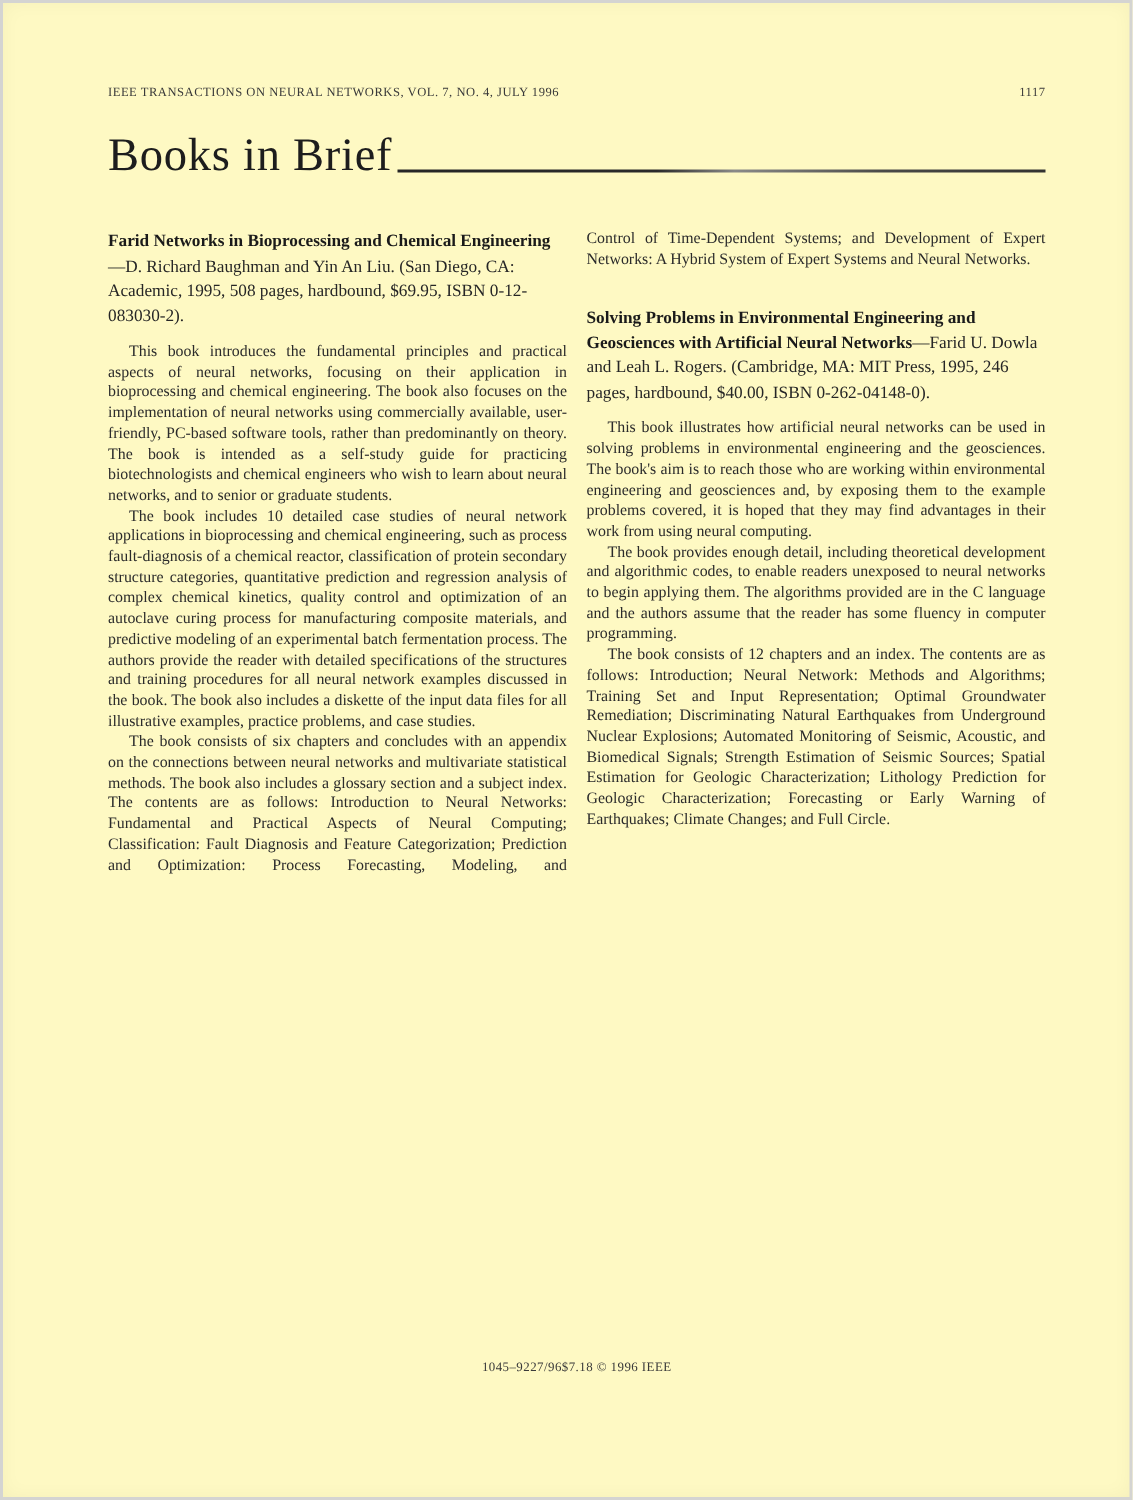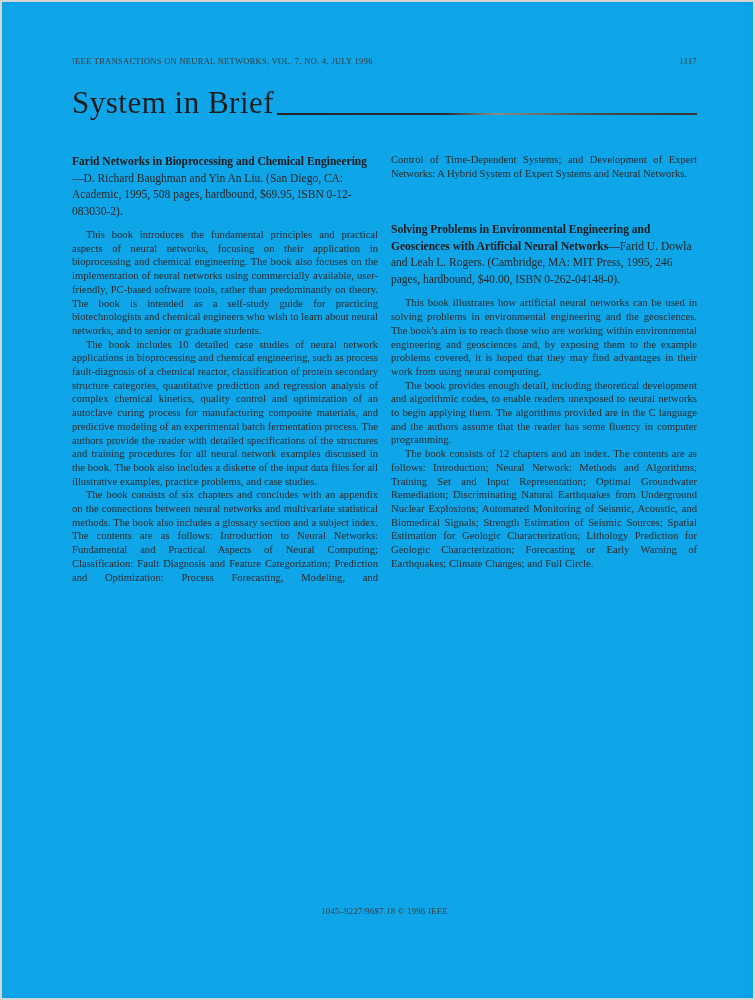--- a/index.html
+++ b/index.html
@@ -1,20 +1,20 @@
 <!DOCTYPE html>
 <html><head>
 <meta charset="utf-8">
 <style>
   html, body { margin: 0; padding: 0; background: #e9e9e7; }
   .page {
     position: relative;
     width: 755px;
     height: 1000px;
-    background: #0ea5e9;
+    background: #fef9c3;
     box-sizing: border-box;
     box-shadow: inset 0 0 0 2px #d4d4d2, inset 0 0 14px rgba(0,0,0,0.05);
     font-family: "Liberation Serif", "DejaVu Serif", serif;
     color: #282828;
     overflow: hidden;
   }
   .running-head {
     position: absolute;
     top: 57px; left: 72px; right: 58px;
     display: flex;
@@ -61,42 +61,42 @@
   .para {
     margin: 0;
     font-size: 10.6px;
     line-height: 13.7px;
     text-align: justify;
     text-indent: 14px;
     color: #2b2b2b;
   }
   .para.no-indent { text-indent: 0; }
   .para.fill-last { text-align-last: justify; }
-  .book2-section { margin-top: 41px; }
+  .book2-section { margin-top: 24px; }
   .footer-line {
     position: absolute;
     top: 906px; left: 72px; right: 58px;
     text-align: center;
     font-size: 8.6px;
     letter-spacing: 0.3px;
     color: #3a3a3a;
   }
 </style>
 </head>
 <body>
 
 <div class="page">
 
   <div class="running-head">
     <span>IEEE TRANSACTIONS ON NEURAL NETWORKS, VOL. 7, NO. 4, JULY 1996</span>
     <span>1117</span>
   </div>
 
   <div class="title-row">
-    <span class="section-title">System in Brief</span>
+    <span class="section-title">Books in Brief</span>
     <span class="title-rule"></span>
   </div>
 
   <div class="content">
 
     <div class="col">
       <p class="book-heading"><span class="bt">Farid Networks in Bioprocessing and Chemical Engineering</span><span class="bc">—D. Richard Baughman and Yin An Liu. (San Diego, CA: Academic, 1995, 508 pages, hardbound, $69.95, ISBN 0-12-083030-2).</span></p>
       <p class="para">This book introduces the fundamental principles and practical aspects of neural networks, focusing on their application in bioprocessing and chemical engineering. The book also focuses on the implementation of neural networks using commercially available, user-friendly, PC-based software tools, rather than predominantly on theory. The book is intended as a self-study guide for practicing biotechnologists and chemical engineers who wish to learn about neural networks, and to senior or graduate students.</p>
       <p class="para">The book includes 10 detailed case studies of neural network applications in bioprocessing and chemical engineering, such as process fault-diagnosis of a chemical reactor, classification of protein secondary structure categories, quantitative prediction and regression analysis of complex chemical kinetics, quality control and optimization of an autoclave curing process for manufacturing composite materials, and predictive modeling of an experimental batch fermentation process. The authors provide the reader with detailed specifications of the structures and training procedures for all neural network examples discussed in the book. The book also includes a diskette of the input data files for all illustrative examples, practice problems, and case studies.</p>
       <p class="para fill-last">The book consists of six chapters and concludes with an appendix on the connections between neural networks and multivariate statistical methods. The book also includes a glossary section and a subject index. The contents are as follows: Introduction to Neural Networks: Fundamental and Practical Aspects of Neural Computing; Classification: Fault Diagnosis and Feature Categorization; Prediction and Optimization: Process Forecasting, Modeling, and</p>

